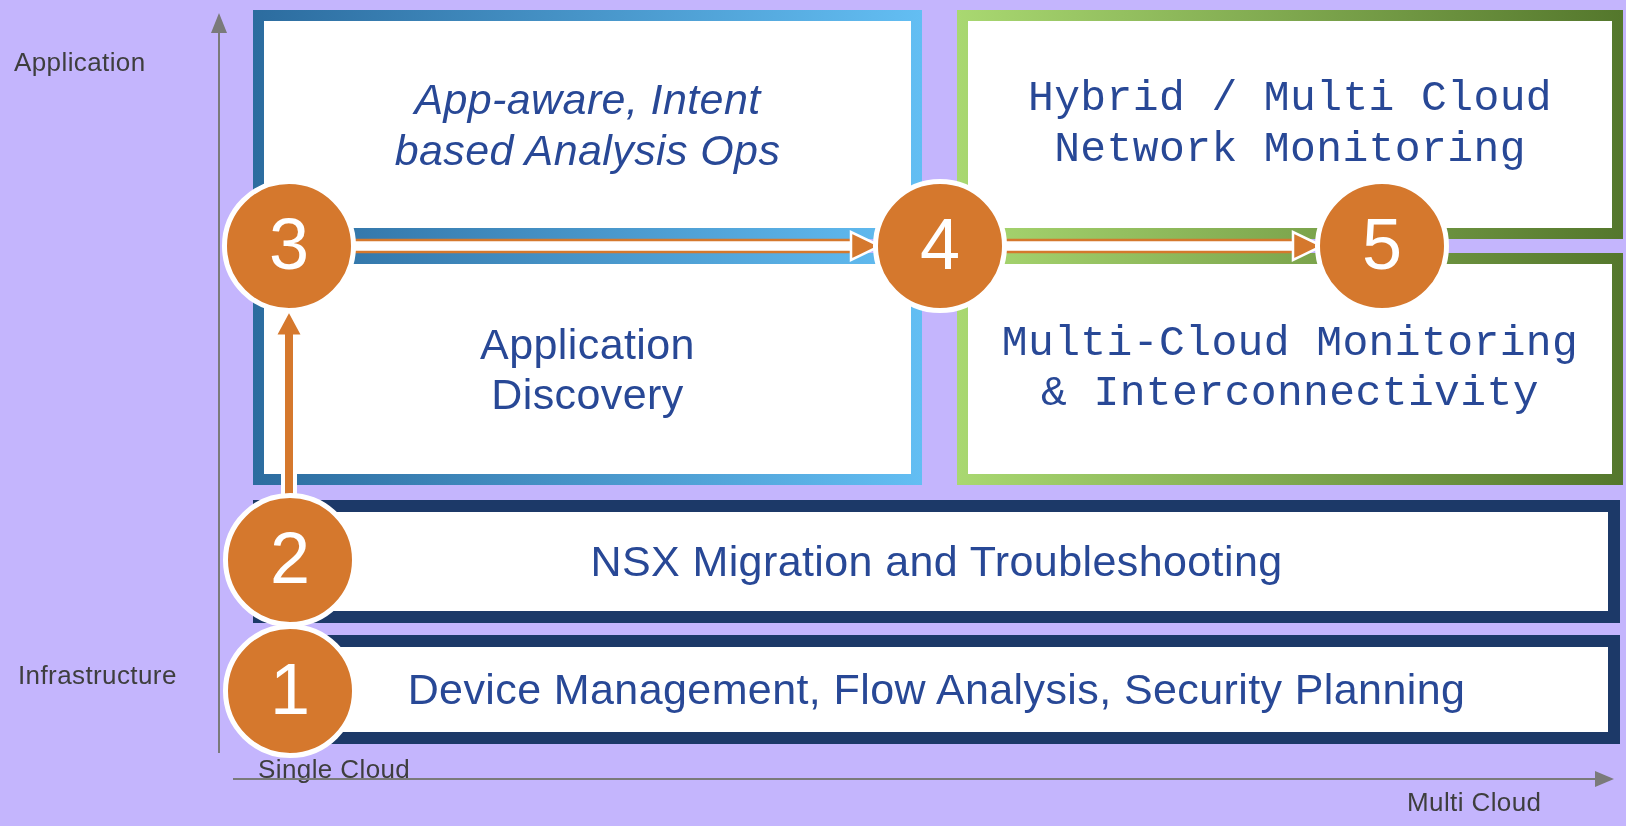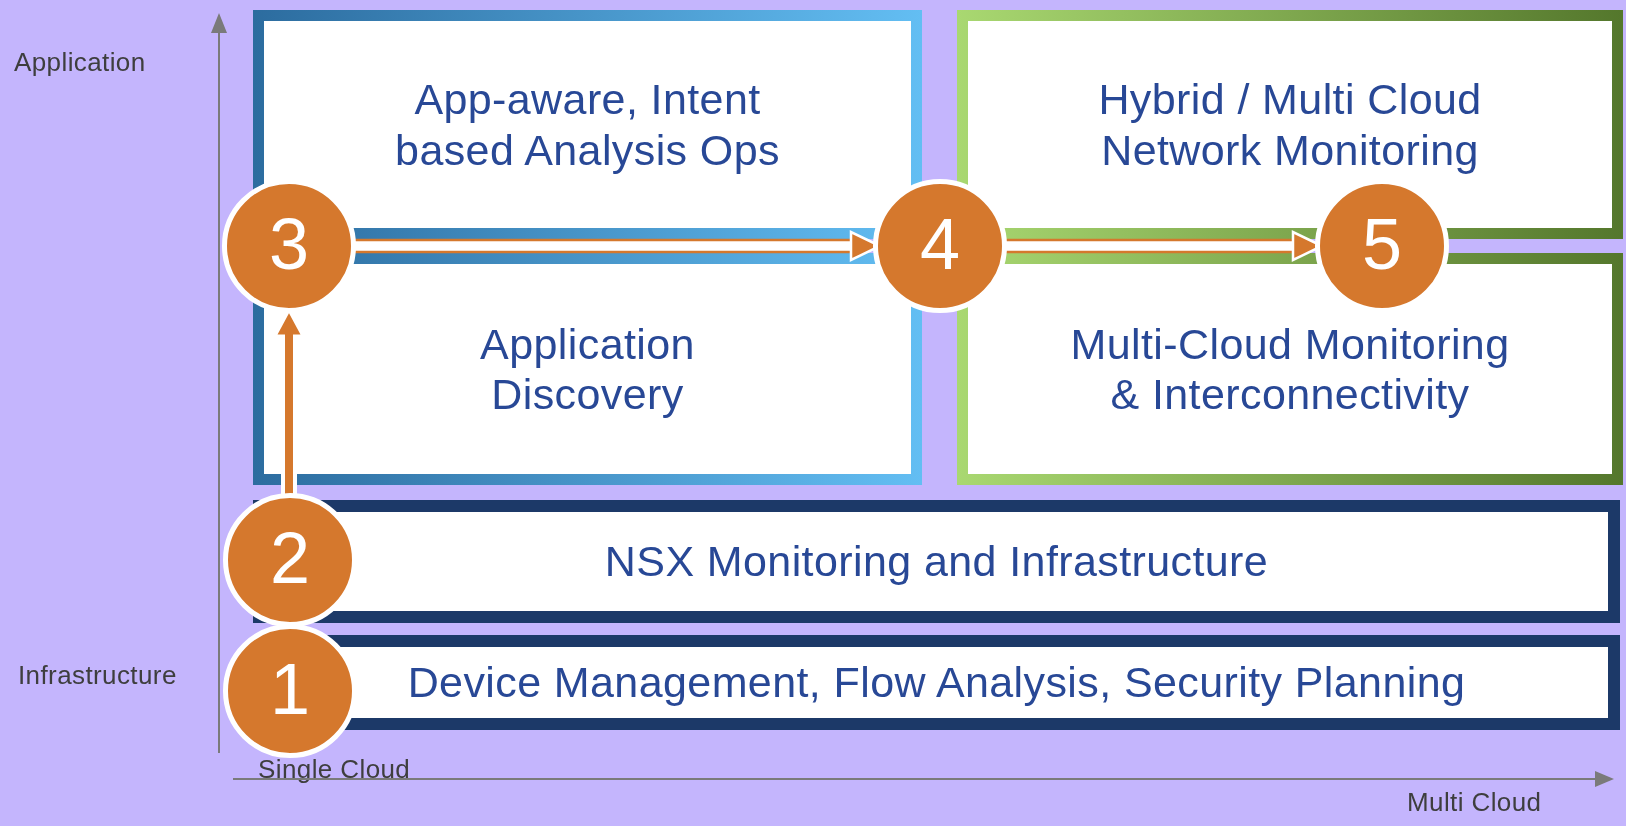--- a/index.html
+++ b/index.html
@@ -21,21 +21,21 @@
   }
   
   .panel{
     position:absolute;
     padding:11px;
     box-sizing:border-box;
     display:flex;
     z-index:10;
   }
   .panel.blue{background:linear-gradient(to right,#2c6c9f,#63bef3);}
-  .panel.green{background:linear-gradient(to right,#a9d871,#54772c);}
+  .panel.green{background:linear-gradient(to right,#a9d871,#54772c);font-family:Liberation Mono, monospace;}
   .panel-inner{
     flex:1;
     background:#ffffff;
     display:flex;
     flex-direction:column;
     align-items:center;
     justify-content:center;
   }
   .panel-text{
     font-size:43px;
@@ -92,21 +92,21 @@
 </head>
 <body>
 
 <div id="canvas">
 
   <div class="axis-label" style="left:14px;top:47px;">Application</div>
   <div class="axis-label" style="left:18px;top:660px;">Infrastructure</div>
   <div class="axis-label" style="left:258px;top:754px;">Single Cloud</div>
   <div class="axis-label" style="left:1407px;top:787px;">Multi Cloud</div>
 
-  <div class="panel blue" style="left:253px;top:10px;width:669px;height:229px;">
+  <div class="panel blue" style="left:253px;top:10px;width:669px;height:229px;font-style:italic;">
     <div class="panel-inner">
       <div class="panel-text">
         <span style="display:block">App-aware, Intent</span>
         <span style="display:block">based Analysis Ops</span>
       </div>
     </div>
   </div>
   <div class="panel blue" style="left:253px;top:253px;width:669px;height:232px;">
     <div class="panel-inner">
       <div class="panel-text">
@@ -127,23 +127,23 @@
   <div class="panel green" style="left:957px;top:253px;width:666px;height:232px;">
     <div class="panel-inner">
       <div class="panel-text">
         <span style="display:block">Multi-Cloud Monitoring</span>
         <span style="display:block">&amp; Interconnectivity</span>
       </div>
     </div>
   </div>
 
   <div class="bar" style="left:253px;top:500px;width:1367px;height:123px;">
-    <div class="bar-text">NSX Monitoring and Infrastructure</div>
+    <div class="bar-text">NSX Migration and Troubleshooting</div>
   </div>
-  <div class="bar" style="left:253px;top:635px;width:1367px;height:95px;">
+  <div class="bar" style="left:253px;top:635px;width:1367px;height:109px;">
     <div class="bar-text">Device Management, Flow Analysis, Security Planning</div>
   </div>
 
   <svg id="overlay" width="1626" height="826" viewBox="0 0 1626 826">
 
     <g>
       <line x1="219" y1="30" x2="219" y2="753" stroke="#7a7a7a" stroke-width="2"></line>
       <polygon points="219,13 211,33 227,33" fill="#7a7a7a"></polygon>
     </g>
 

